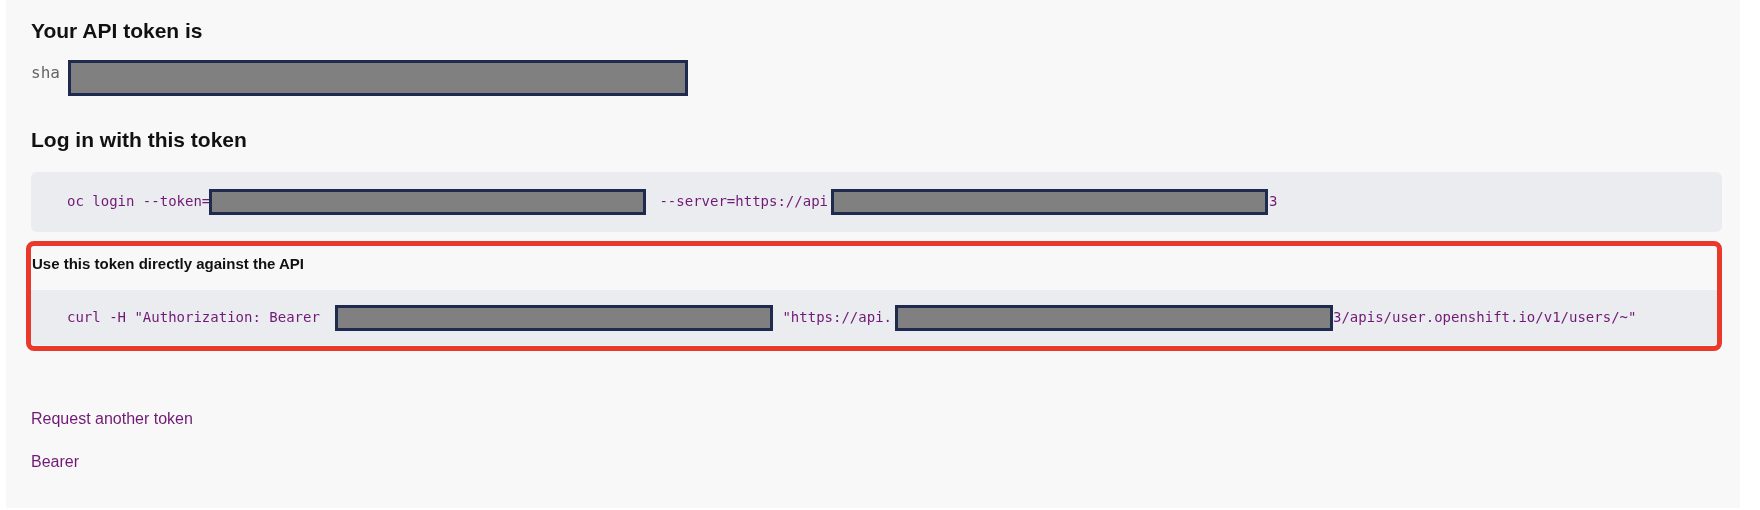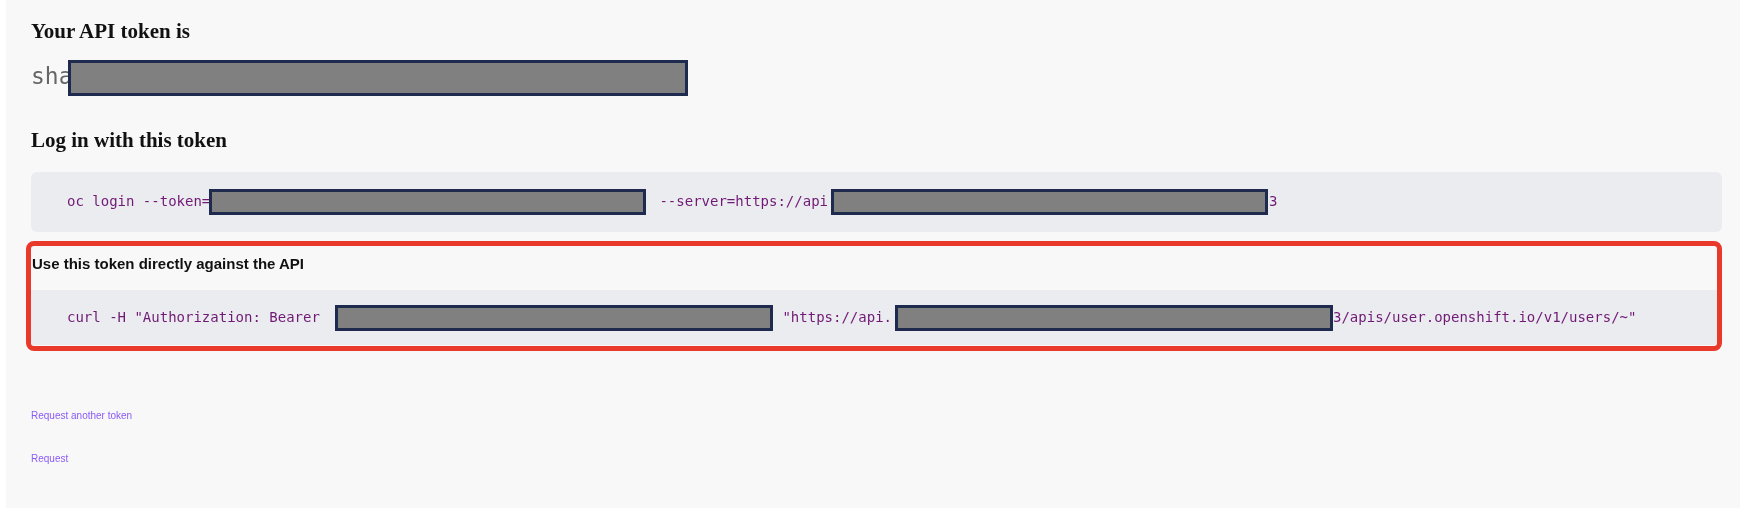--- a/index.html
+++ b/index.html
@@ -1,26 +1,26 @@
 <!DOCTYPE html>
 <html><head>
 <meta charset="utf-8">
 <style>
   html, body { margin:0; padding:0; background:#ffffff; }
   body { width:1760px; height:510px; position:relative; overflow:hidden; font-family:"Liberation Sans", sans-serif; }
   .page { position:absolute; left:6px; top:0; width:1734px; height:508px; background:#f8f8f8; }
   .abs { position:absolute; }
-  h2 { margin:0; font-size:21px; font-weight:bold; color:#111111; font-family:Liberation Serif, serif; }
-  .token-prefix { font-family:"DejaVu Sans Mono", monospace; font-size:23px; color:#666666; }
+  h2 { margin:0; font-size:21px; font-weight:bold; color:#111111; font-family:Liberation Sans, sans-serif; }
+  .token-prefix { font-family:"DejaVu Sans Mono", monospace; font-size:16px; color:#666666; }
   .redact { position:absolute; background:#808080; border:3px solid #1e2a4e; box-sizing:border-box; }
   .code { position:absolute; background:#ebecf0; border-radius:6px; box-sizing:border-box; }
   .code-text { position:absolute; font-family:"DejaVu Sans Mono", monospace; font-size:14px; color:#701a75; white-space:pre; }
   .highlight { position:absolute; left:26px; top:241px; width:1696px; height:110px; border:5px solid #e8392b; border-radius:8px; box-sizing:border-box; background:#f8f8f8; }
   .sub { font-size:15px; font-weight:bold; color:#111; }
-  a.link { color:#8b5cf6; text-decoration:none; font-size:10px; font-family:"Liberation Sans", sans-serif; }
+  a.link { color:#701a75; text-decoration:none; font-size:16px; font-family:"Liberation Sans", sans-serif; }
 </style>
 </head>
 <body>
 
 <div class="page"></div>
 
 <h2 class="abs" style="left:31px;top:19px;">Your API token is</h2>
 <span class="abs token-prefix" style="left:31px;top:63px;">sha</span>
 <div class="redact" style="left:68px;top:60px;width:620px;height:36px;"></div>
 
@@ -37,13 +37,13 @@
 <span class="abs sub" style="left:32px;top:255px;">Use this token directly against the API</span>
 <div class="code" style="left:31px;top:290px;width:1686px;height:55px;border-radius:0 0 4px 4px;">
   <span class="code-text" style="left:36px;top:19px;">curl -H "Authorization: Bearer </span>
   <span class="code-text" style="left:743px;top:19px;"> "https://api.</span>
   <span class="code-text" style="left:1302px;top:19px;">3/apis/user.openshift.io/v1/users/~"</span>
 </div>
 <div class="redact" style="left:335px;top:305px;width:438px;height:26px;"></div>
 <div class="redact" style="left:895px;top:305px;width:438px;height:26px;"></div>
 
 <a class="link abs" href="#" style="left:31px;top:410px;">Request another token</a>
-<a class="link abs" href="#" style="left:31px;top:453px;">Request</a>
+<a class="link abs" href="#" style="left:31px;top:453px;">Bearer</a>
 
 </body></html>

